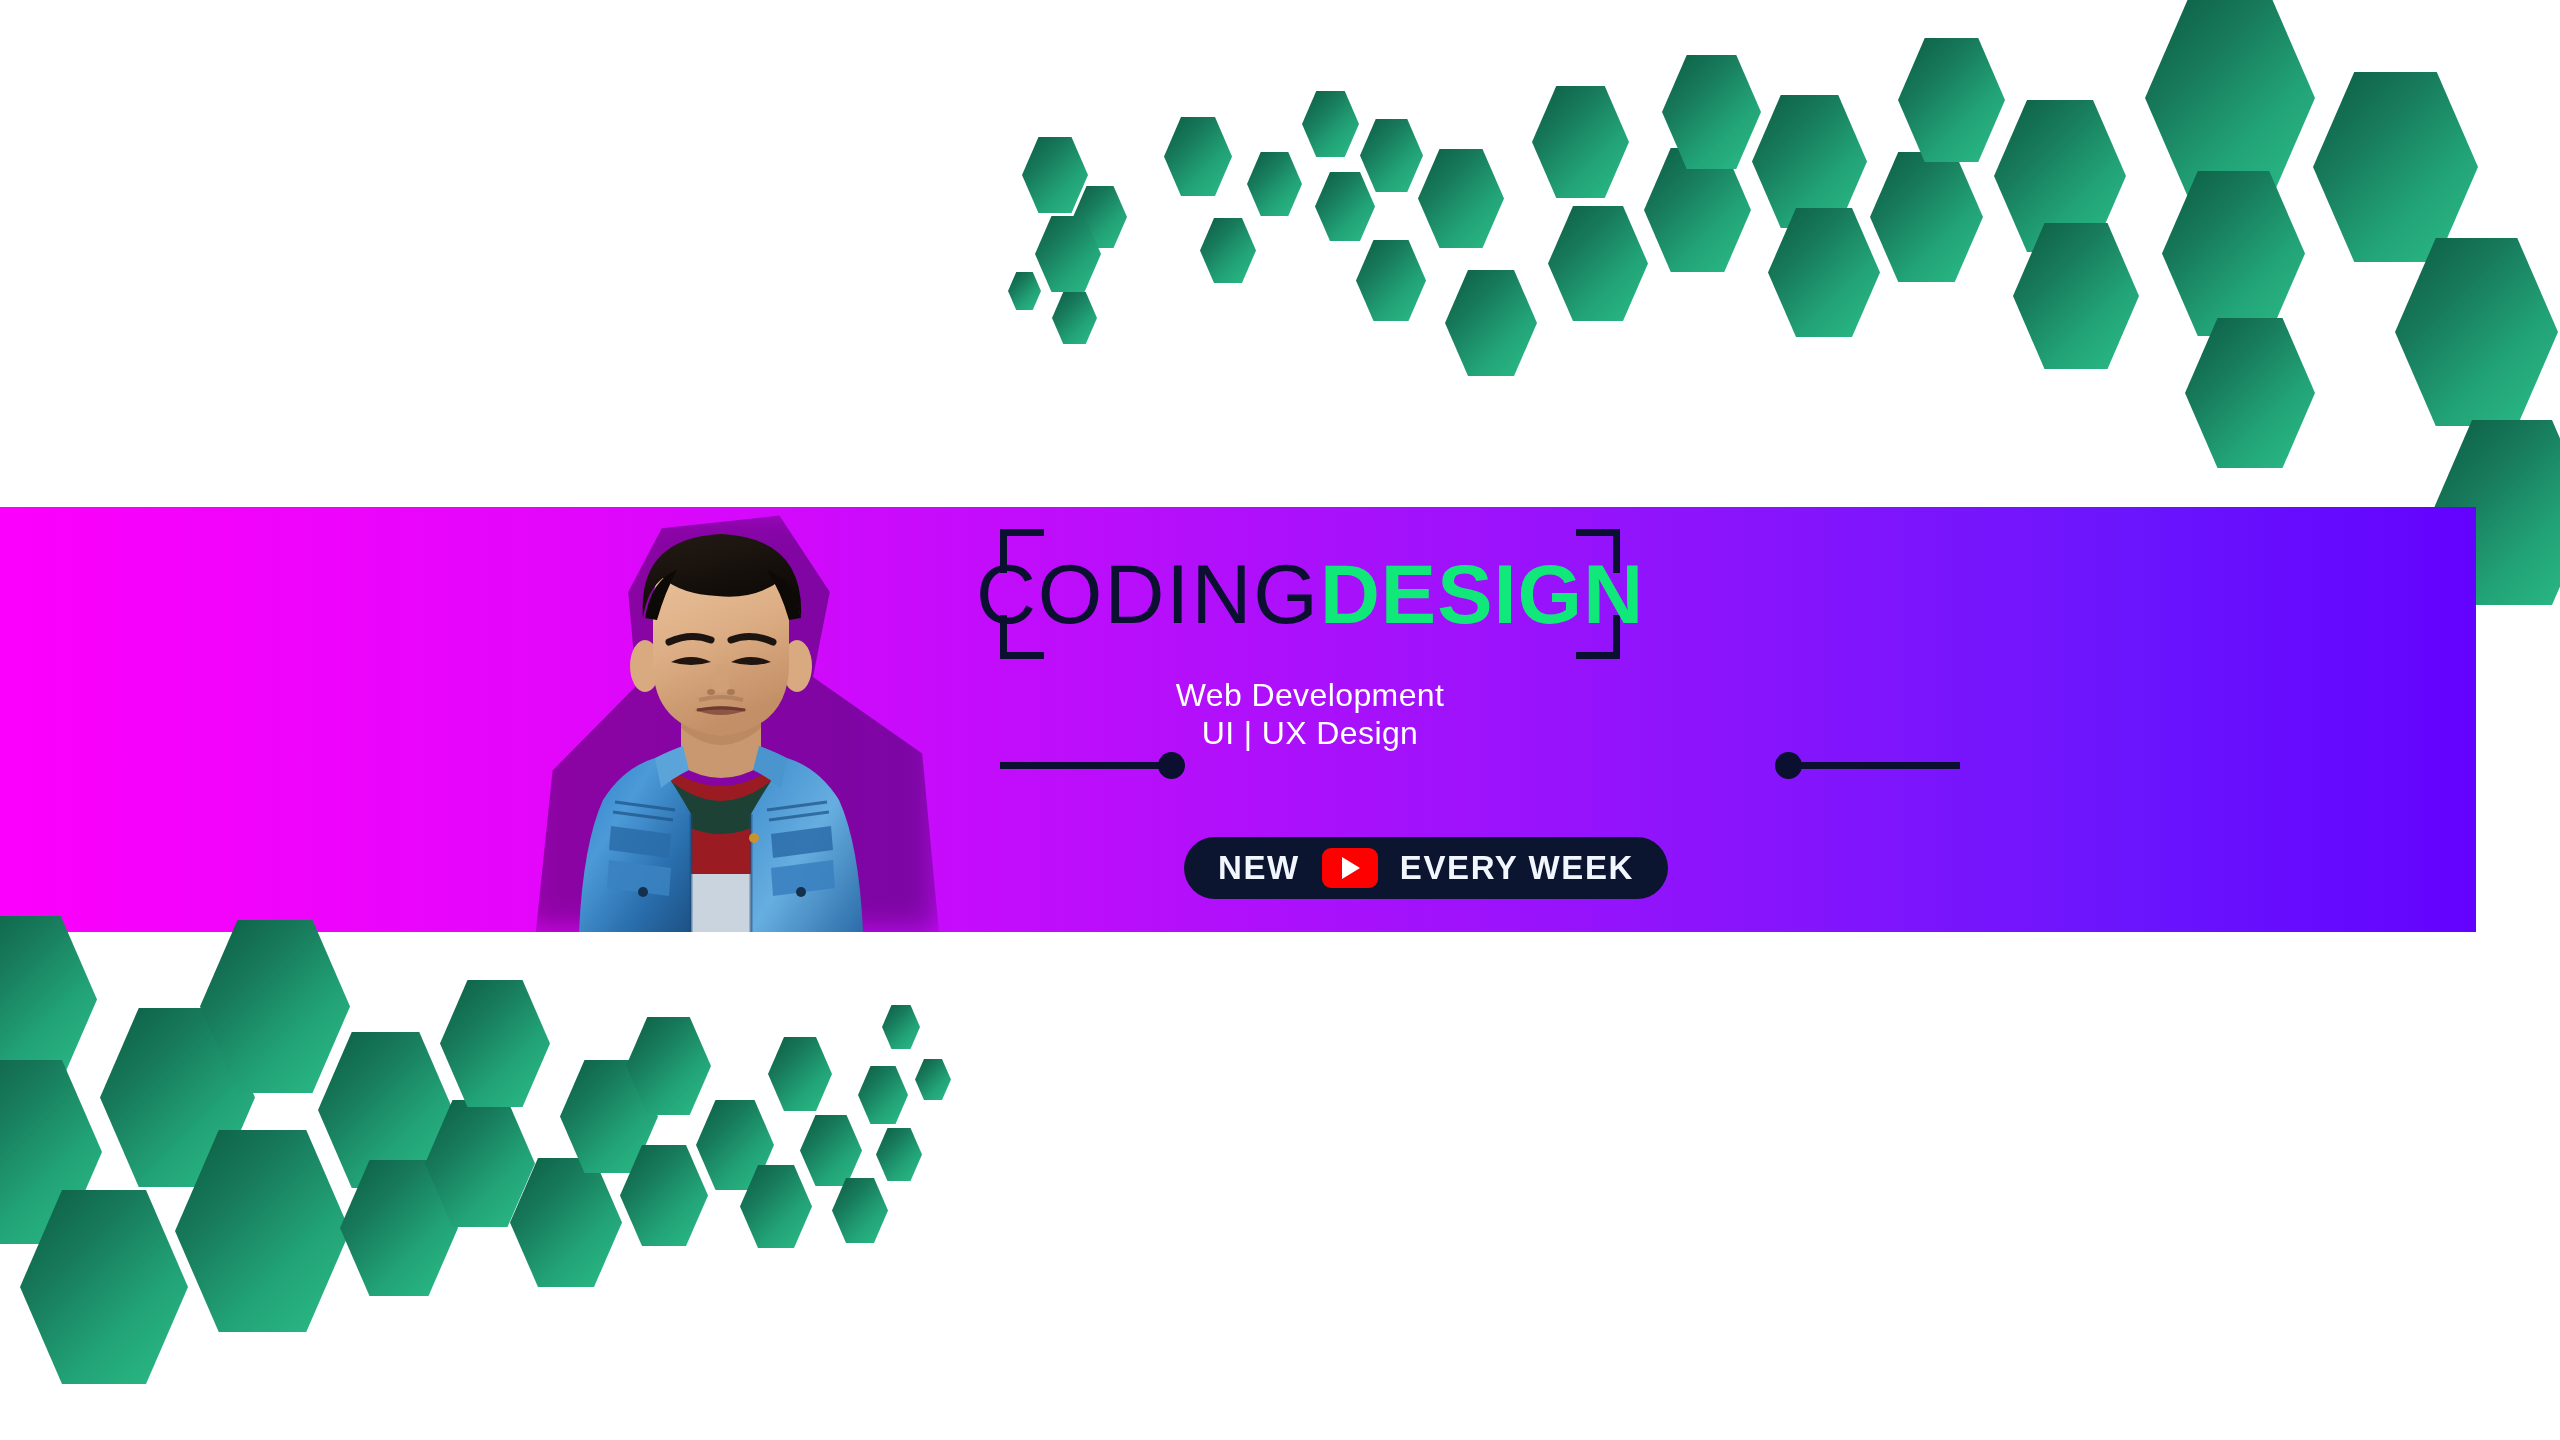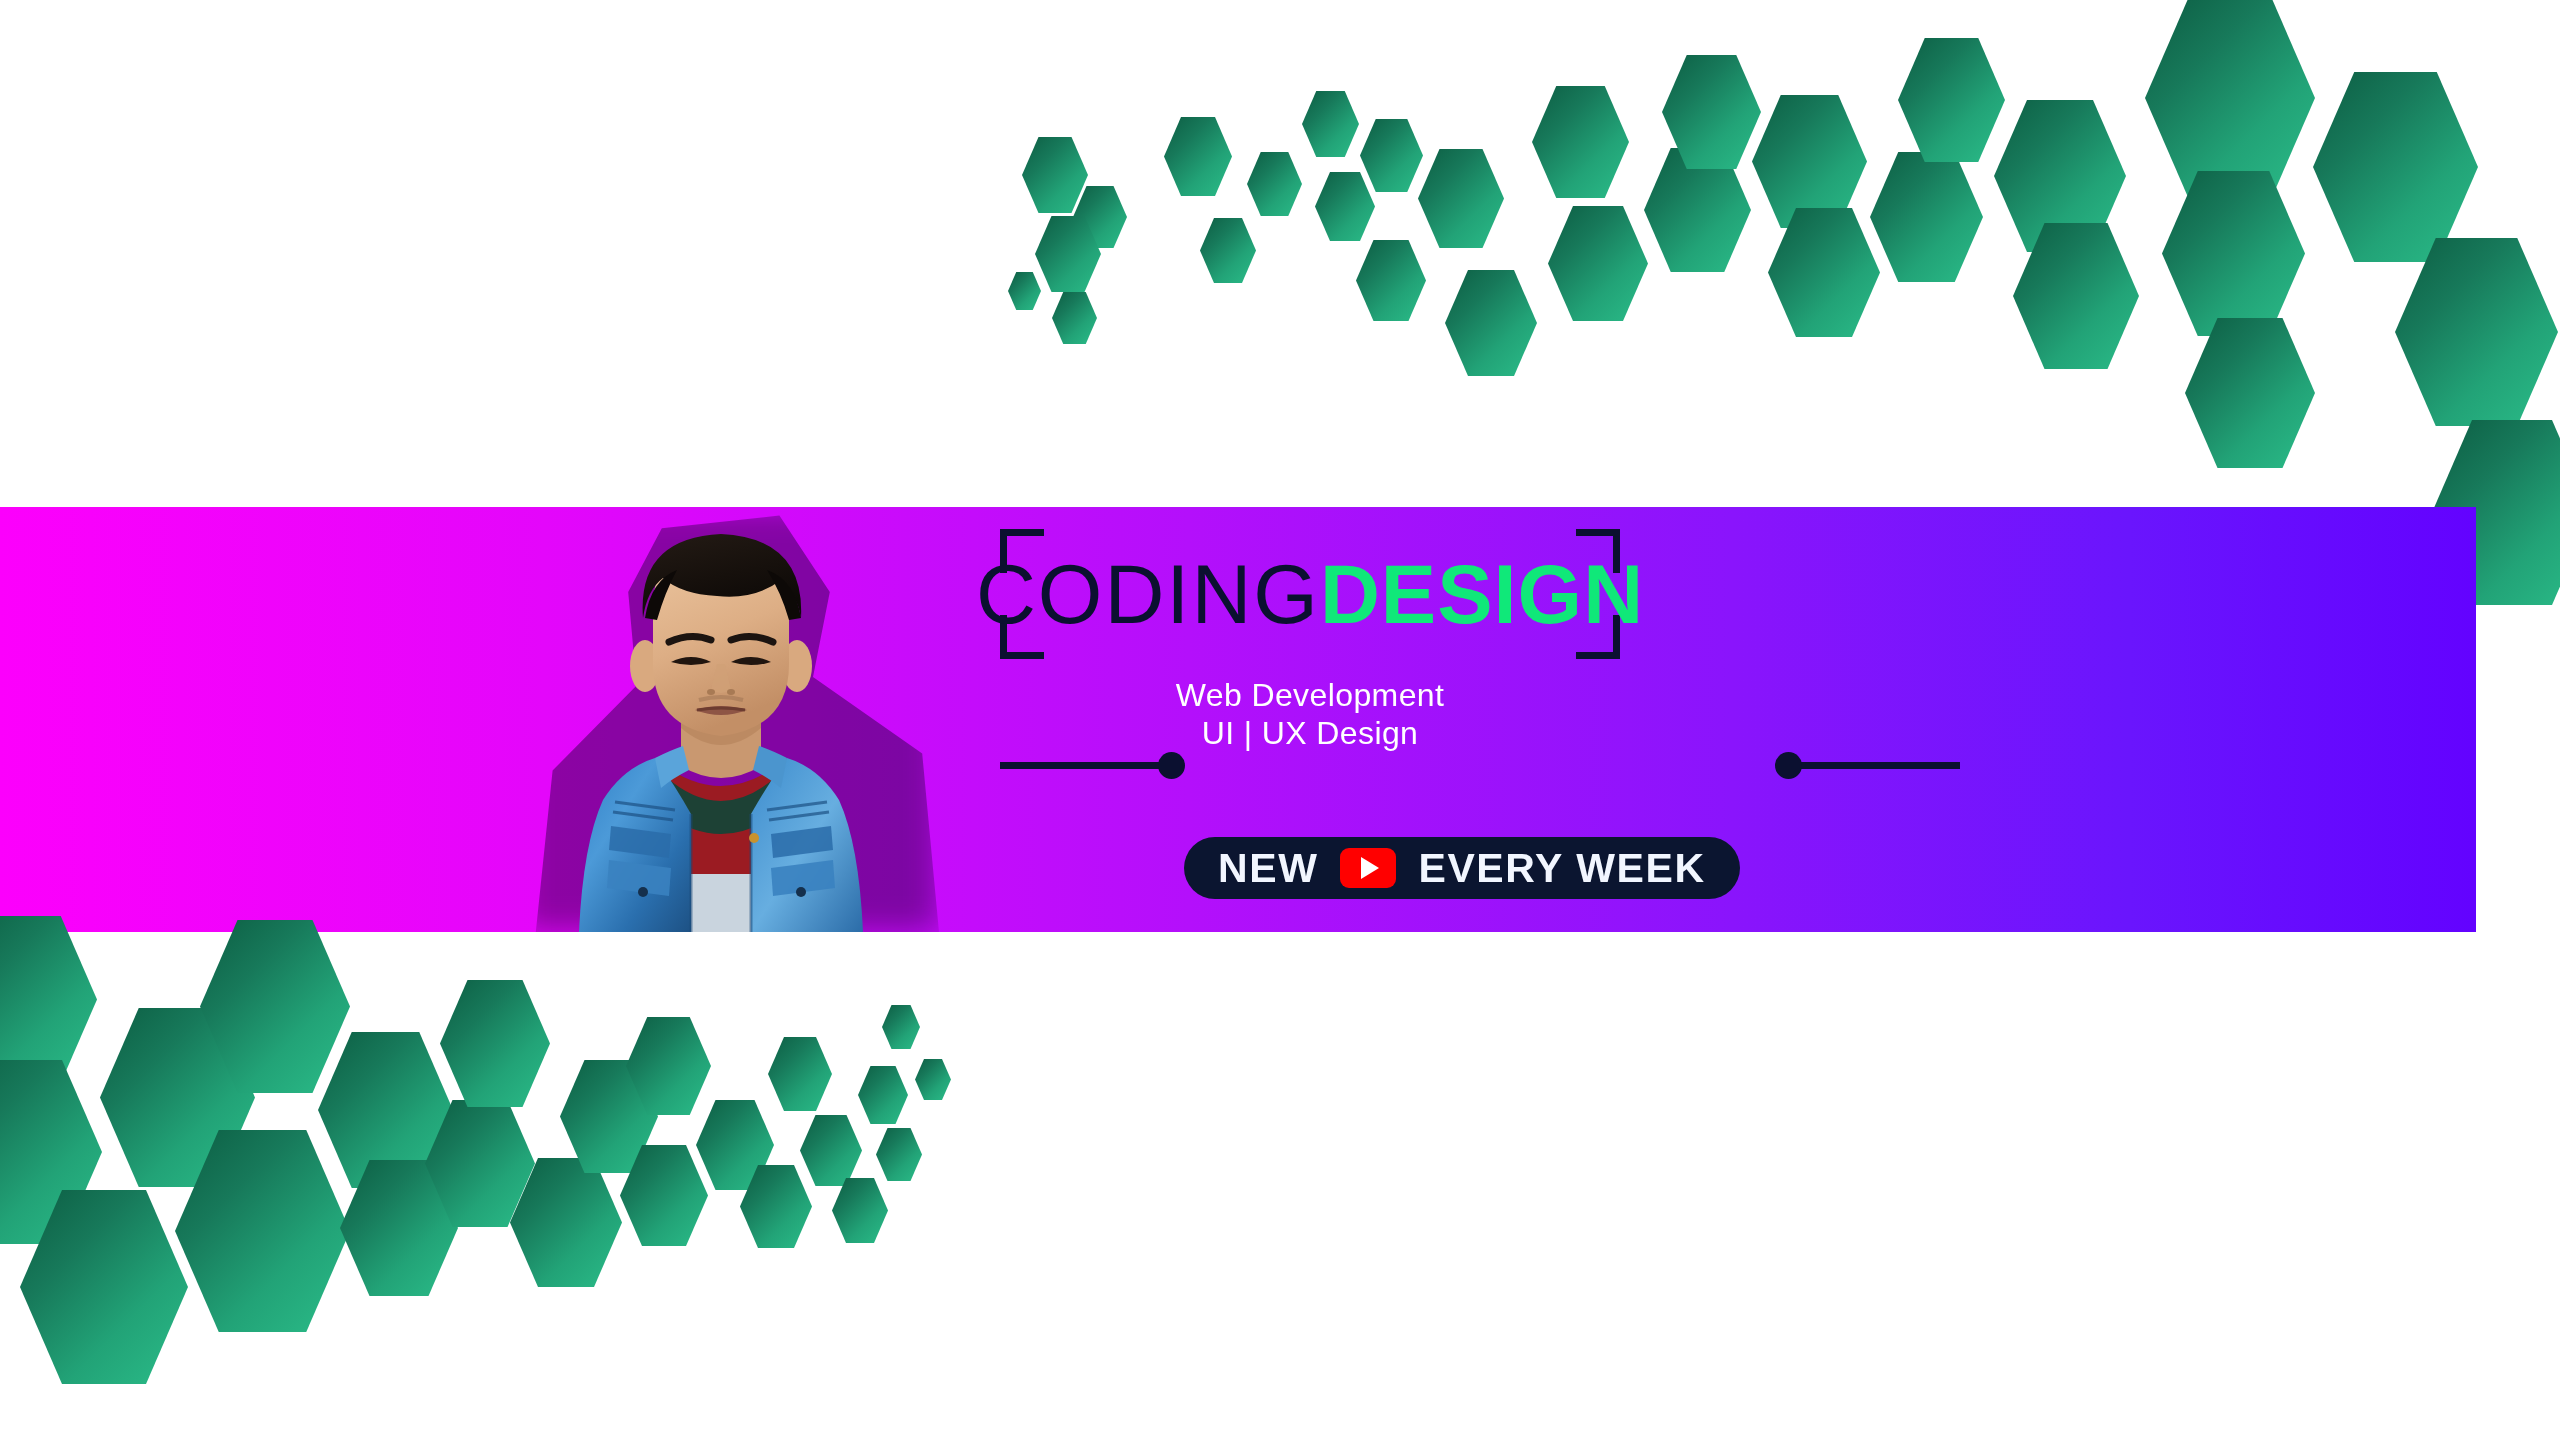--- a/index.html
+++ b/index.html
@@ -90,21 +90,21 @@
   #rule-right .dot { left:0; }
 
   
   #badge {
     position:absolute; left:1184px; top:330px;
     height:62px; padding:0 34px;
     background:#0b1530; border-radius:34px;
     display:flex; align-items:center; gap:22px;
   }
   .badge-text {
-    color:#f2f6ff; font-size:41px; font-weight:700; letter-spacing:1.6px;
+    color:#f2f6ff; font-size:33px; font-weight:700; letter-spacing:1.6px;
   }
   #yt-btn {
     width:56px; height:40px; border-radius:9px; background:#ff0000;
     display:flex; align-items:center; justify-content:center; flex:0 0 auto;
   }
   #yt-tri {
     width:0; height:0; margin-left:3px;
     border-left:18px solid #ffffff;
     border-top:11px solid transparent;
     border-bottom:11px solid transparent;

